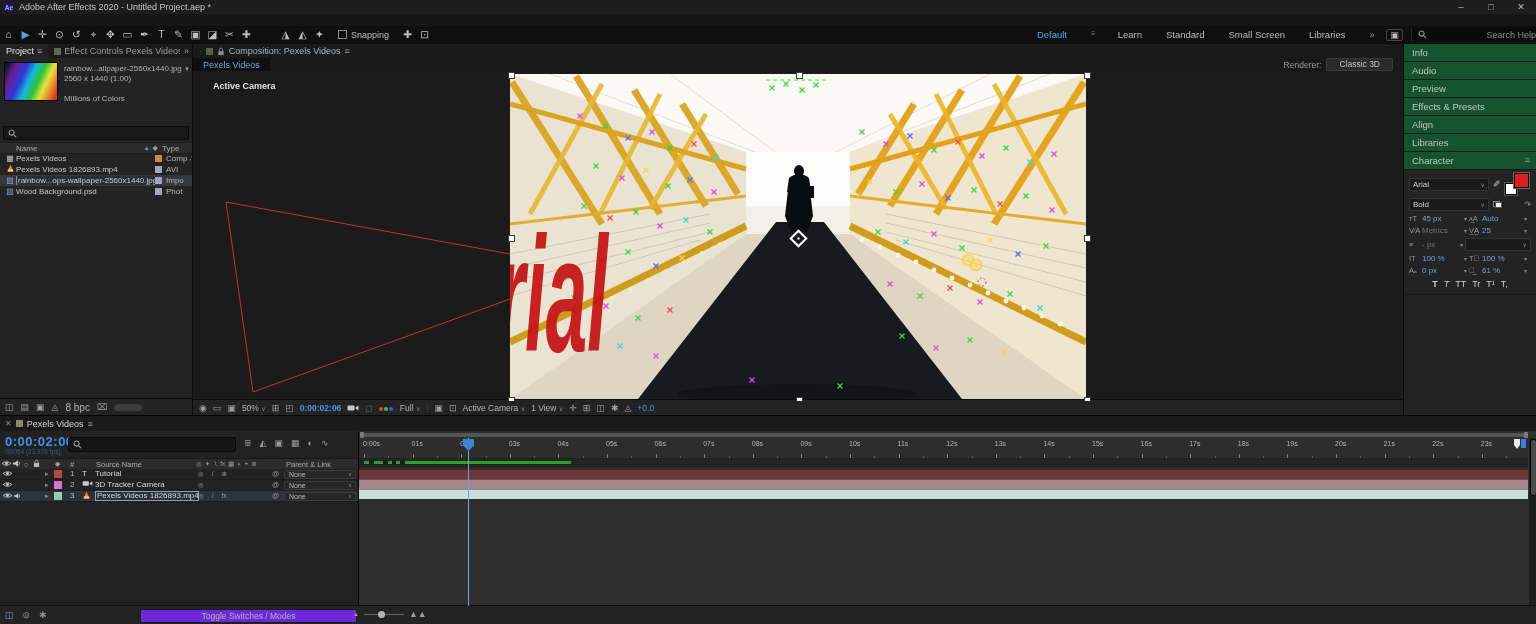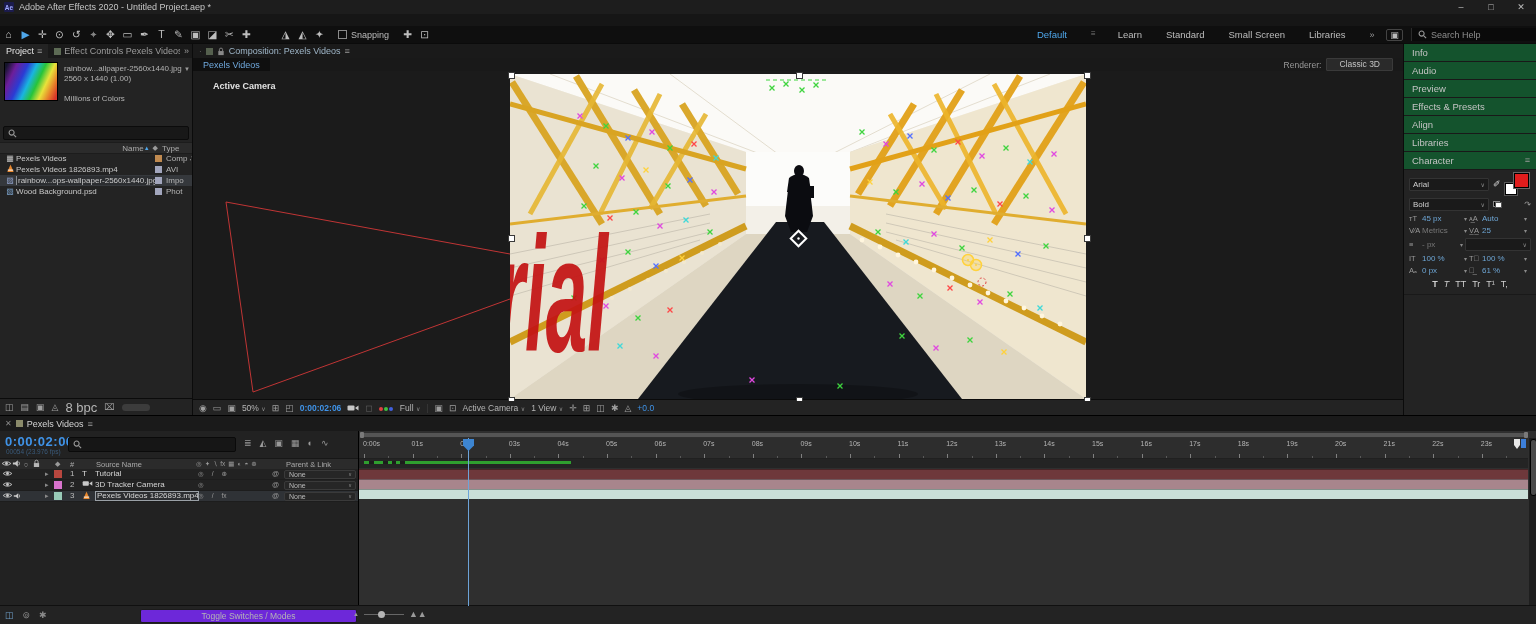--- a/index.html
+++ b/index.html
@@ -24,21 +24,21 @@
   .xgap{width:22px;}
   .snap{display:flex;align-items:center;gap:4px;font-size:9px;color:#bdbdbd;margin:0 10px;}
   .snapbox{width:7px;height:7px;border:1px solid #8a8a8a;}
   .tb-right{margin-left:auto;display:flex;align-items:center;}
   .ws{font-size:9.5px;color:#bdbdbd;margin-right:24px;}
   .ws.active{color:#4ea6ea;}
   .ws-menu{color:#777;font-size:8px;margin-right:22px;}
   .ovf{color:#9a9a9a;font-size:9px;margin-right:12px;}
   .panelbtn{color:#bbb;font-size:9px;border:1px solid #444;padding:0 3px;border-radius:2px;margin-right:8px;line-height:10px;}
   .help-search{width:118px;height:13px;background:#0a0a0a;border-left:1px solid #2a2a2a;display:flex;align-items:center;gap:4px;
-               padding-left:6px;font-size:9px;color:#8d8d8d;}
+               padding-left:6px;font-size:9px;color:#8d8d8d;justify-content:space-between;}
 
   
   .main{position:absolute;top:43px;left:0;width:1536px;height:372px;display:flex;}
 
   
   .project{width:192px;background:#232323;border-right:1px solid #0b0b0b;position:relative;border-top:1px solid #0b0b0b;}
   .ptabs{height:14px;background:#1a1a1a;display:flex;align-items:center;font-size:9px;}
   .ptab{padding:0 6px;height:14px;display:flex;align-items:center;gap:3px;color:#9c9c9c;white-space:nowrap;overflow:hidden;}
   .ptab.active{background:#232323;color:#e3e3e3;}
   .ptab .sq{width:7px;height:7px;background:#5d6b55;flex:0 0 auto;}
@@ -46,35 +46,35 @@
   .hamb{color:#9a9a9a;font-size:9px;}
   .preview{position:absolute;top:18px;left:4px;right:2px;display:flex;}
   .thumb{width:66px;height:37px;border:1px solid #000;
          background:linear-gradient(115deg,#14142a 4%,#6d1e9a 18%,#2b3bd4 34%,#19b5e0 47%,#27c43a 60%,#e8e23a 73%,#e8832a 85%,#d8352a 96%);}
   .pinfo{margin-left:6px;font-size:8px;color:#b2b2b2;line-height:10px;padding-top:2px;white-space:nowrap;}
   .pinfo .arrow{color:#9a9a9a;font-size:6px;}
   .proj-search{position:absolute;top:82px;left:3px;right:3px;height:12px;background:#181818;border:1px solid #0b0b0b;border-radius:2px;
                display:flex;align-items:center;padding-left:4px;}
   .pcols{position:absolute;top:98px;left:0;right:0;height:10px;background:#2b2b2b;display:flex;align-items:center;
          font-size:8px;color:#ababab;border-top:1px solid #1c1c1c;border-bottom:1px solid #1c1c1c;}
-  .pcols .cname{margin-left:16px;flex:1;text-align:right;}
+  .pcols .cname{margin-left:16px;flex:1;}
   .pcols .sort{color:#4ea6ea;font-size:6px;margin-right:3px;}
   .pcols .tag{color:#9a9a9a;font-size:7px;margin-right:4px;}
   .pcols .ctype{width:30px;}
   #pitems{position:absolute;top:109px;left:0;right:0;}
   .prow{height:11px;display:flex;align-items:center;font-size:8px;color:#c9c9c9;padding-left:4px;}
   .prow.sel{background:#35383c;}
   .prow .picon{width:12px;text-align:center;font-size:8px;color:#a8b2c8;flex:0 0 auto;}
   .prow .pname{flex:1;white-space:nowrap;overflow:hidden;}
   .prow.sel .pname span{border:1px solid #8a8f94;background:#2c2e31;padding:0 1px;}
   .prow .sw{width:7px;height:7px;margin-right:4px;flex:0 0 auto;}
   .prow .ptype{width:26px;white-space:nowrap;overflow:hidden;color:#b5b5b5;}
   .pfoot{position:absolute;bottom:0;left:0;right:0;height:16px;background:#232323;border-top:1px solid #0b0b0b;
          display:flex;align-items:center;gap:7px;padding-left:5px;font-size:9px;color:#9f9f9f;}
-  .pfoot .bpc{font-size:13px;color:#b5b5b5;}
+  .pfoot .bpc{font-size:10px;color:#b5b5b5;}
   .pfoot .pill{width:28px;height:7px;background:#3c3c3c;border-radius:4px;}
 
   
   .comp{flex:1;position:relative;background:#232323;border-top:1px solid #0b0b0b;}
   .ctabs{height:14px;background:#1a1a1a;display:flex;align-items:center;gap:4px;font-size:9px;padding-left:6px;color:#9fb6c8;}
   .ctabs .dot{color:#666;font-size:8px;}
   .ctabs .sq{width:7px;height:7px;background:#55604e;}
   .csub{height:13px;background:#191919;display:flex;align-items:center;}
   .csubtab{background:#0f0f0f;color:#6fa8dc;font-size:9px;padding:0 10px;height:13px;display:flex;align-items:center;}
   .renderer{margin-left:auto;display:flex;align-items:center;gap:5px;font-size:8.5px;color:#9a9a9a;padding-right:10px;}

